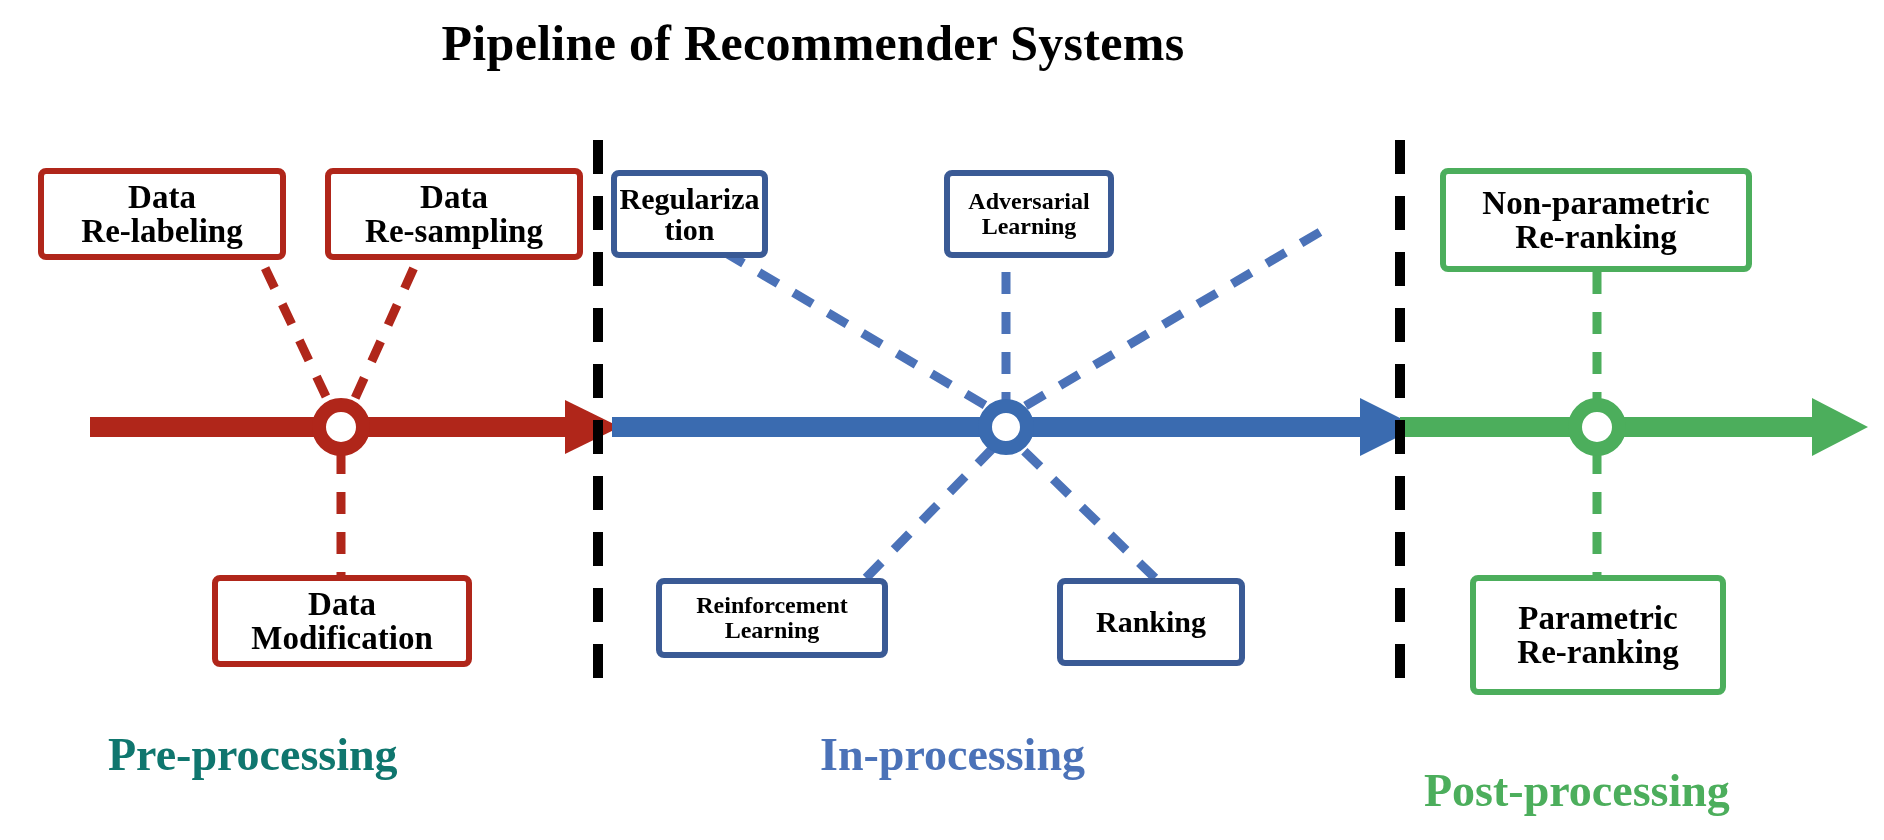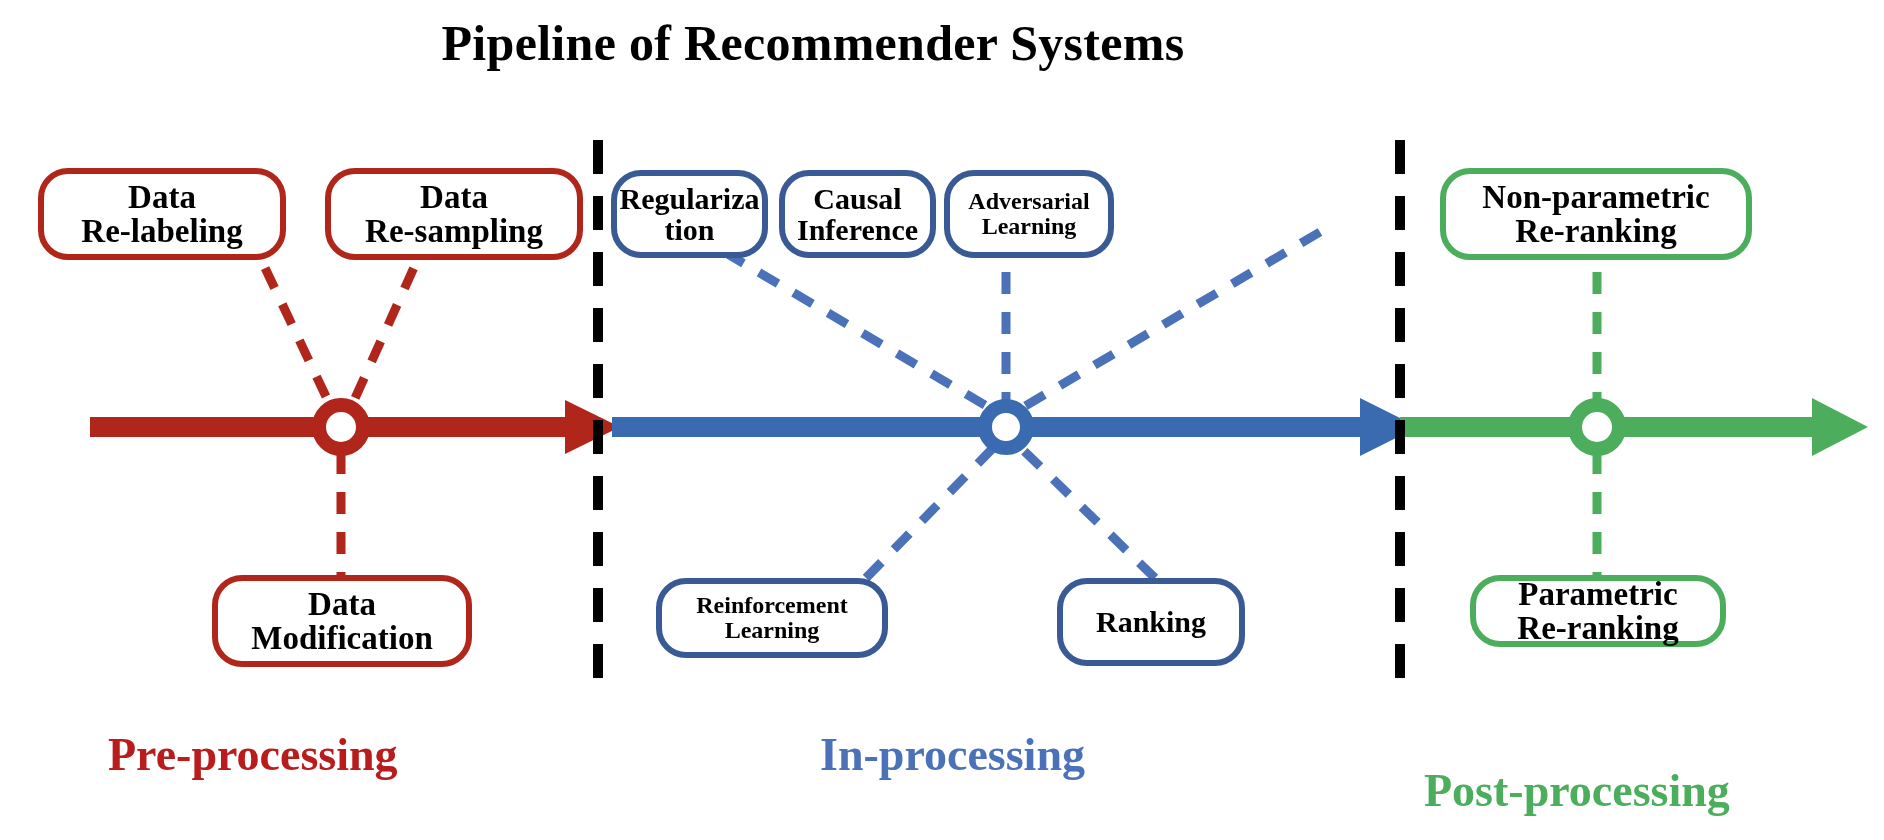--- a/index.html
+++ b/index.html
@@ -11,35 +11,35 @@
     position:absolute; left:13px; top:14px; width:1600px;
     text-align:center; font-size:50px; font-weight:bold; color:#000;
     letter-spacing:0.3px;
   }
 
   svg#wires{position:absolute;left:0;top:0;width:1884px;height:840px;}
 
   .box{
     position:absolute; box-sizing:border-box;
     background:#ffffff; border-style:solid; border-width:6px;
-    border-radius:30px; display:flex; align-items:center;
+    border-radius:8px; display:flex; align-items:center;
     justify-content:center; text-align:center;
     color:#000; font-weight:bold; line-height:1.04;
     z-index:5;
   }
   .box span{display:block;padding:0 6px;}
   .red{border-color:#B0261A;}
   .blue{border-color:#3A5A95;}
   .green{border-color:#4CAE5C;}
 
   .stage-label{
     position:absolute; font-weight:bold; font-size:46px;
     white-space:nowrap;
   }
-  .lbl-red{color:#b91c1c;}
+  .lbl-red{color:#0f766e;}
   .lbl-blue{color:#4B72B8;}
   .lbl-green{color:#4CAE5C;margin-top:36px;}
 </style>
 </head>
 <body>
 
 <div id="stage">
 
   <div id="title">Pipeline of Recommender Systems</div>
 
@@ -102,26 +102,20 @@
       </span>
   </div>
 
   <div class="box blue" style="left:611px;top:170px;width:157px;height:88px;font-size:30px;">
     <span>
         <span style="display: block;">Regulariza</span>
         <span style="display: block;">tion</span>
       </span>
   </div>
 
-  <div class="box blue" style="left:779px;top:170px;width:157px;height:88px;font-size:30px;">
-    <span>
-        <span style="display: block;">Causal</span>
-        <span style="display: block;">Inference</span>
-      </span>
-  </div>
 
   <div class="box blue" style="left:944px;top:170px;width:170px;height:88px;font-size:24px;">
     <span>
         <span style="display: block;">Adversarial</span>
         <span style="display: block;">Learning</span>
       </span>
   </div>
 
   <div class="box blue" style="left:656px;top:578px;width:232px;height:80px;font-size:24px;">
     <span>
@@ -129,28 +123,28 @@
         <span style="display: block;">Learning</span>
       </span>
   </div>
 
   <div class="box blue" style="left:1057px;top:578px;width:188px;height:88px;font-size:30px;">
     <span>
         <span style="display: block;">Ranking</span>
       </span>
   </div>
 
-  <div class="box green" style="left:1440px;top:168px;width:312px;height:92px;font-size:33px;">
+  <div class="box green" style="left:1440px;top:168px;width:312px;height:104px;font-size:33px;">
     <span>
         <span style="display: block;">Non-parametric</span>
         <span style="display: block;">Re-ranking</span>
       </span>
   </div>
 
-  <div class="box green" style="left:1470px;top:575px;width:256px;height:72px;font-size:33px;">
+  <div class="box green" style="left:1470px;top:575px;width:256px;height:120px;font-size:33px;">
     <span>
         <span style="display: block;">Parametric</span>
         <span style="display: block;">Re-ranking</span>
       </span>
   </div>
 
   <div class="stage-label lbl-red" style="left:108px;top:728px;">Pre-processing</div>
 
   <div class="stage-label lbl-blue" style="left:820px;top:728px;">In-processing</div>
 

